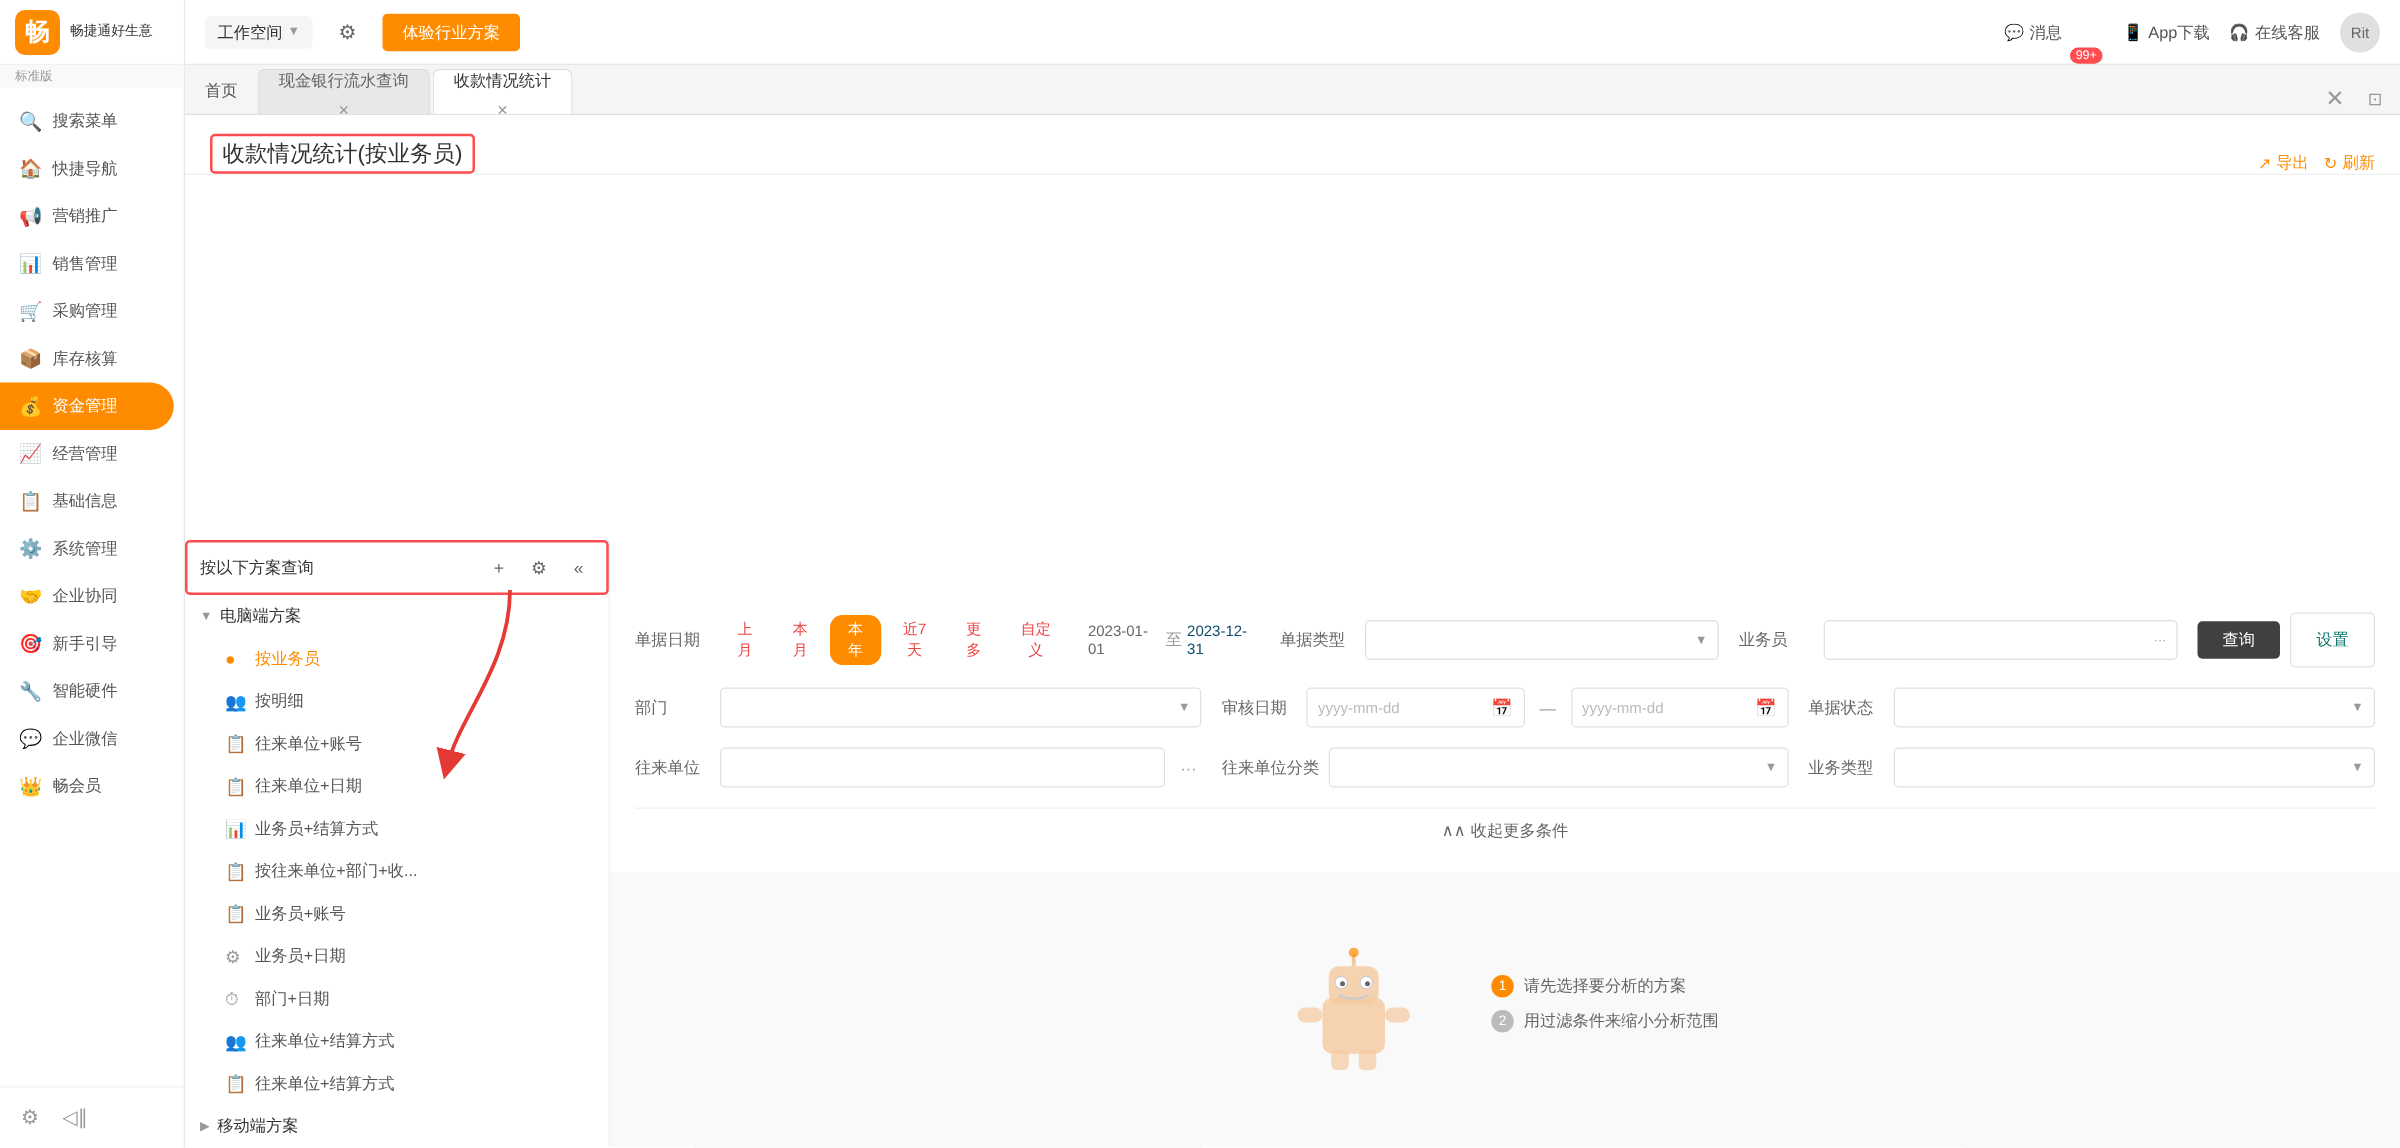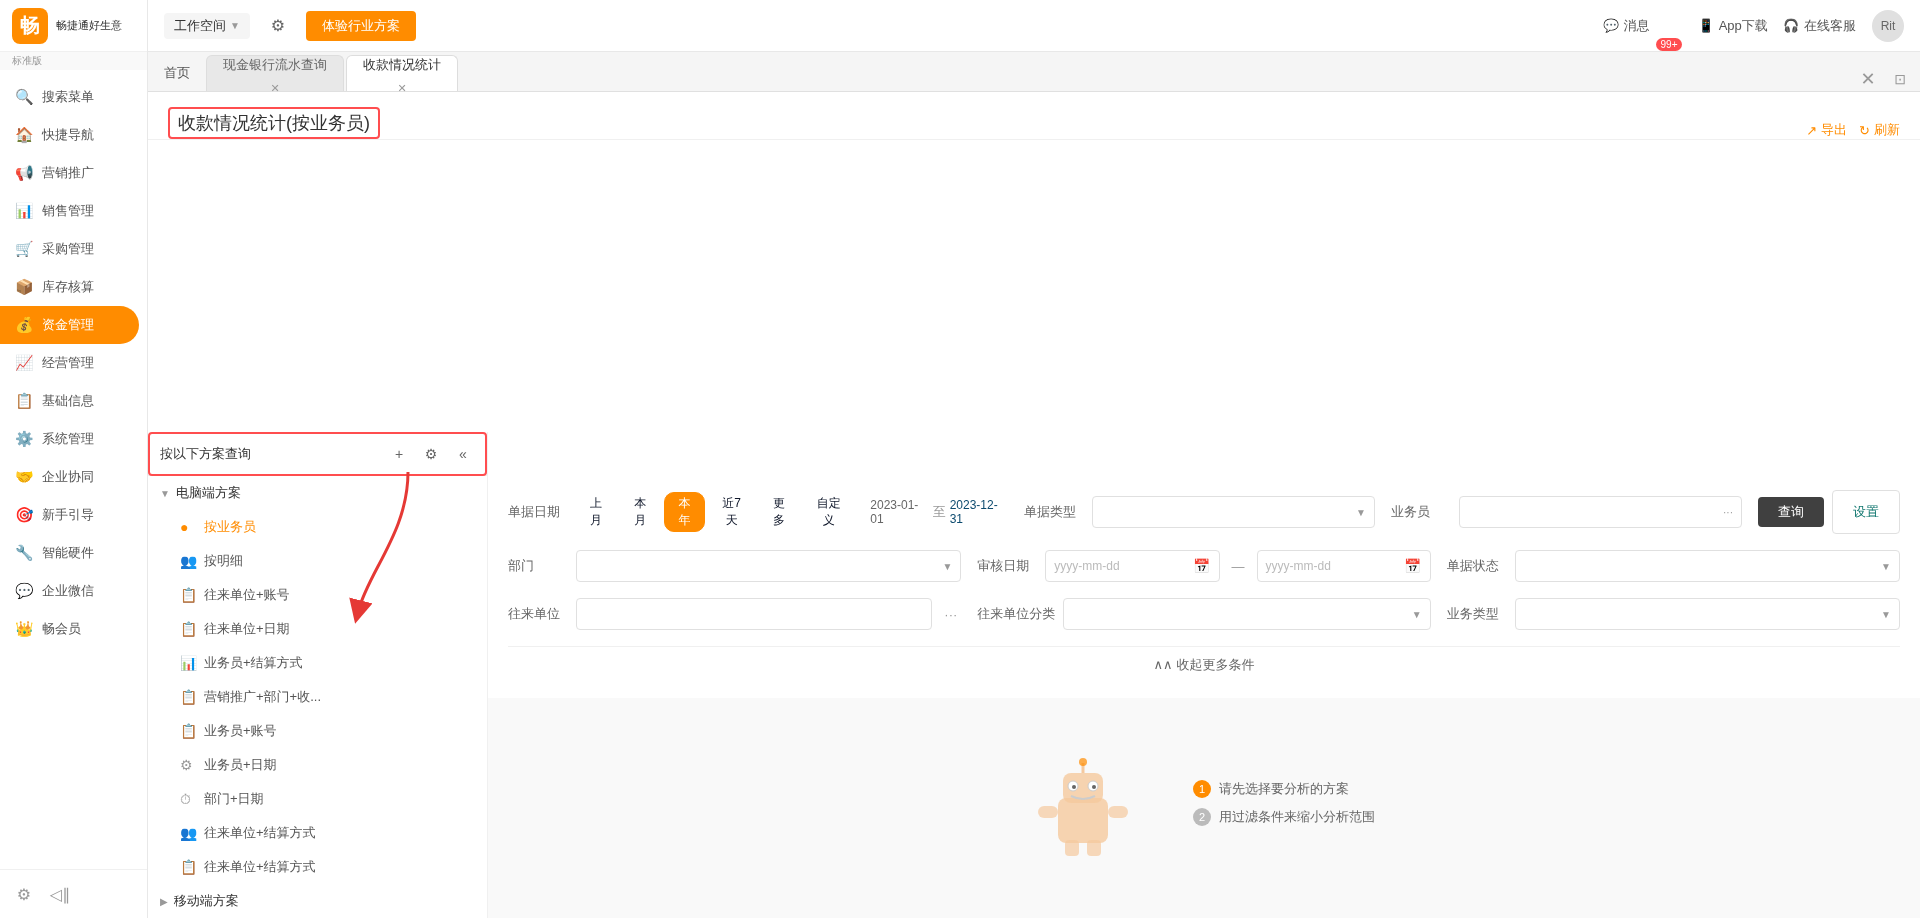--- a/index.html
+++ b/index.html
@@ -140,21 +140,21 @@
     .filter-row {
       display: flex; align-items: center; gap: 16px; margin-bottom: 16px; flex-wrap: wrap;
     }
     .filter-field {
       display: flex; align-items: center; gap: 8px; flex: 1; min-width: 300px;
     }
     .filter-label { font-size: 13px; color: #666; white-space: nowrap; min-width: 60px; }
     .filter-date-btns { display: flex; align-items: center; gap: 4px; }
     .filter-date-btn {
       padding: 2px 8px; border: 1px solid transparent; border-radius: 4px;
-      cursor: pointer; font-size: 12px; color: #0f172a; background: none;
+      cursor: pointer; font-size: 12px; color: #ef4444; background: none;
     }
     .filter-date-btn.active { background: #ff8c00; color: #fff; border-color: #ff8c00; border-radius: 10px; }
     .filter-select {
       flex: 1; height: 32px; border: 1px solid #e0e0e0; border-radius: 4px;
       padding: 0 8px; display: flex; align-items: center; justify-content: space-between;
       cursor: pointer; color: #333; background: #fff; font-size: 13px;
     }
     .filter-select .placeholder { color: #bbb; }
     .filter-select .arrow { color: #999; font-size: 10px; }
     .filter-input {
@@ -374,21 +374,21 @@
           <div class="scheme-item">
             <span class="scheme-item-icon">📋</span>
             <span>往来单位+日期</span>
           </div>
           <div class="scheme-item">
             <span class="scheme-item-icon">📊</span>
             <span>业务员+结算方式</span>
           </div>
           <div class="scheme-item">
             <span class="scheme-item-icon">📋</span>
-            <span>营销推广+部门+收...</span>
+            <span>按往来单位+部门+收...</span>
           </div>
           <div class="scheme-item">
             <span class="scheme-item-icon">📋</span>
             <span>业务员+账号</span>
           </div>
           <div class="scheme-item">
             <span class="scheme-item-icon">⚙</span>
             <span>业务员+日期</span>
           </div>
           <div class="scheme-item">

